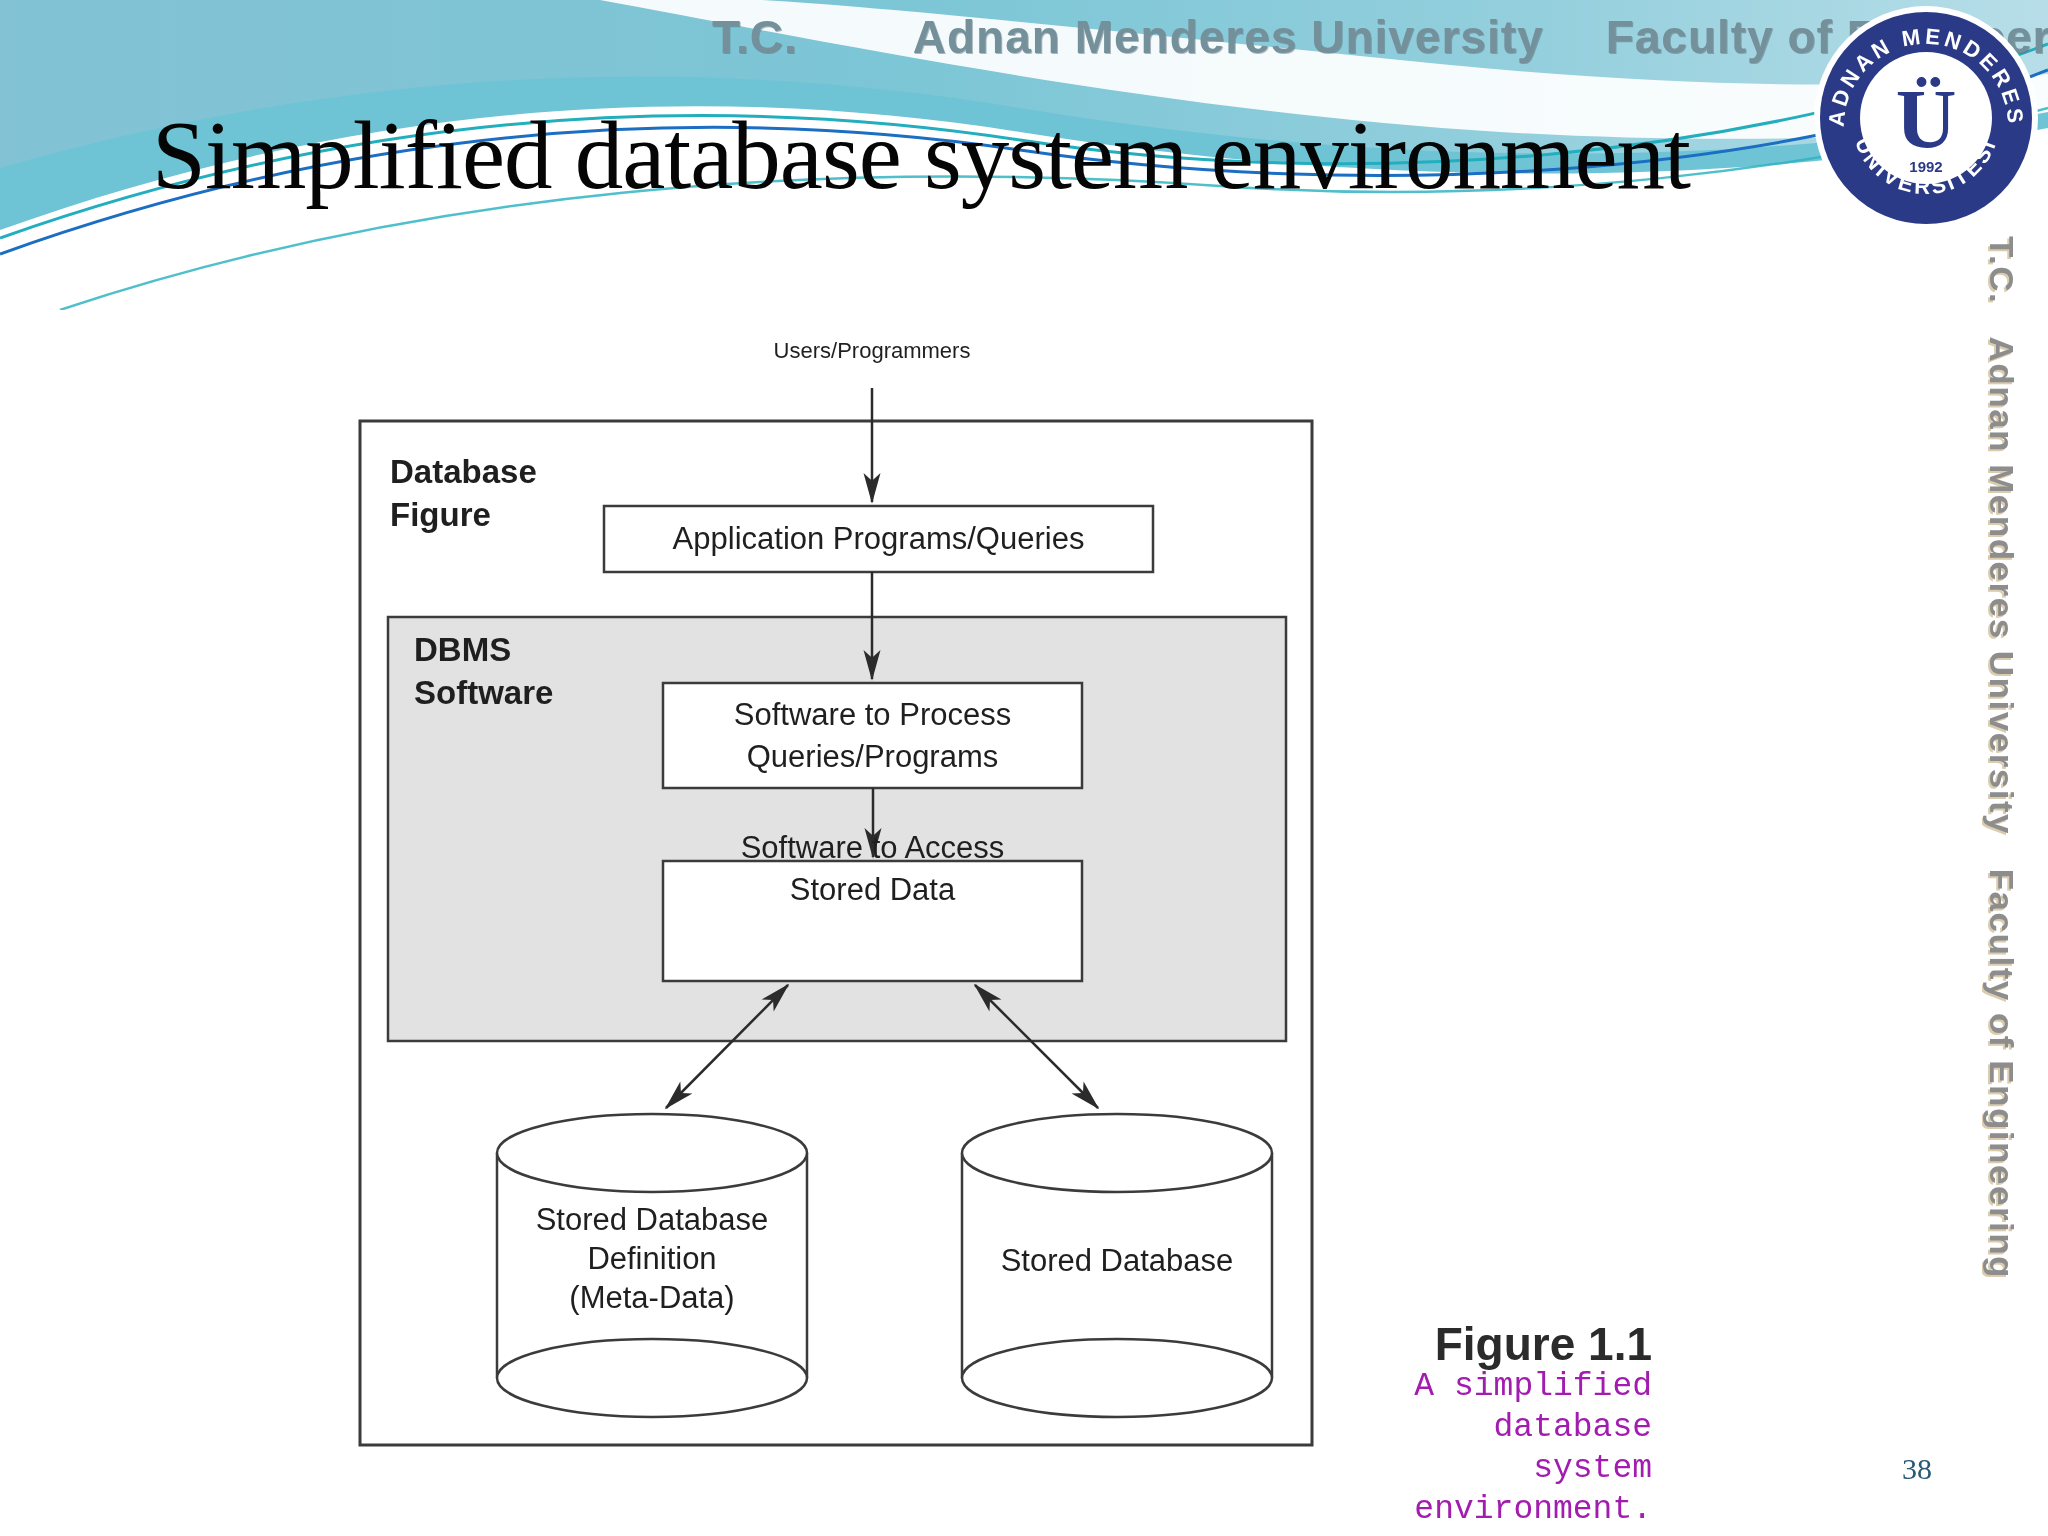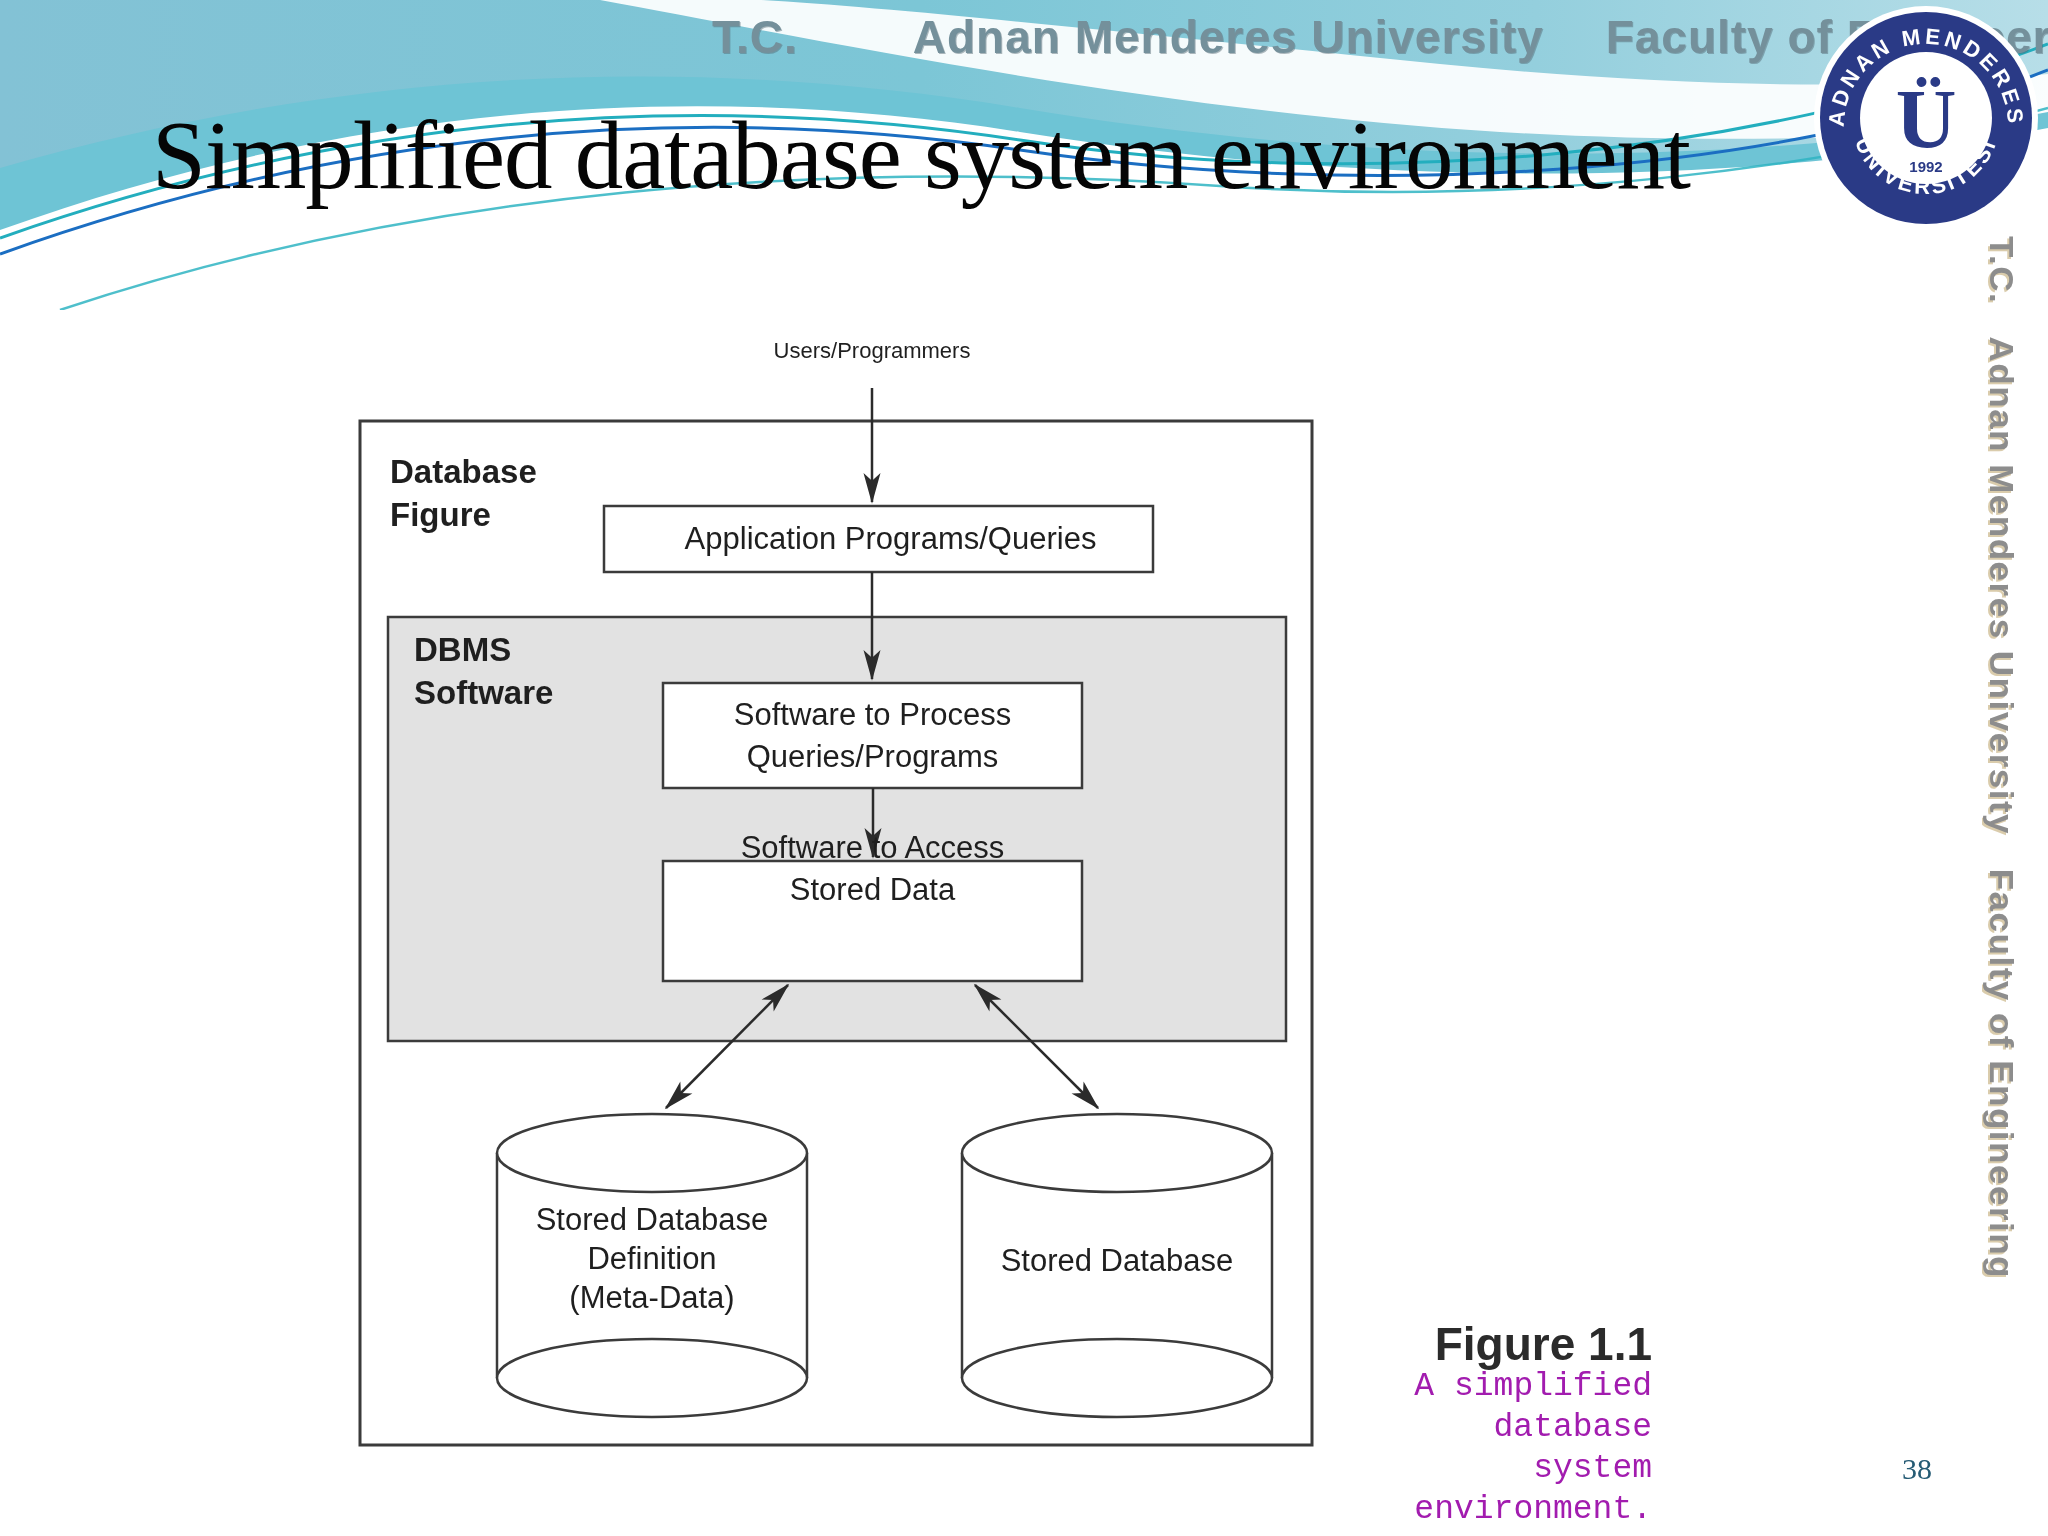--- a/index.html
+++ b/index.html
@@ -30,21 +30,21 @@
     transform:scale(0.95,1);transform-origin:left top;}
 
   
   #diagram-svg{position:absolute;left:0;top:0;width:2048px;height:1536px;}
   .dlabel{position:absolute;color:#1f1f1f;font-size:31px;line-height:42px;}
   .center{display:flex;align-items:center;justify-content:center;text-align:center;}
   .boldlbl{font-weight:bold;font-size:33px;line-height:43px;}
 
   #users-label{left:622px;top:330px;width:500px;text-align:center;font-size:22px;}
   #db-system-label{left:390px;top:450px;}
-  #app-label{left:604px;top:506px;width:549px;height:66px;padding-left:12px;}
+  #app-label{left:604px;top:506px;width:549px;height:66px;}
   #dbms-label{left:414px;top:628px;}
   #process-label{left:663px;top:683px;width:419px;height:105px;}
   #access-label{left:663px;top:811px;width:419px;height:116px;}
   #cyl-left-label{left:497px;top:1200px;width:310px;text-align:center;line-height:39px;}
   #cyl-right-label{left:962px;top:1240px;width:310px;text-align:center;}
 
   
   #figure-caption{position:absolute;left:1330px;top:1322px;width:322px;
     text-align:right;color:#2b2b2b;}
   #figure-caption .figlbl{font-weight:bold;font-size:46px;line-height:44px;}

